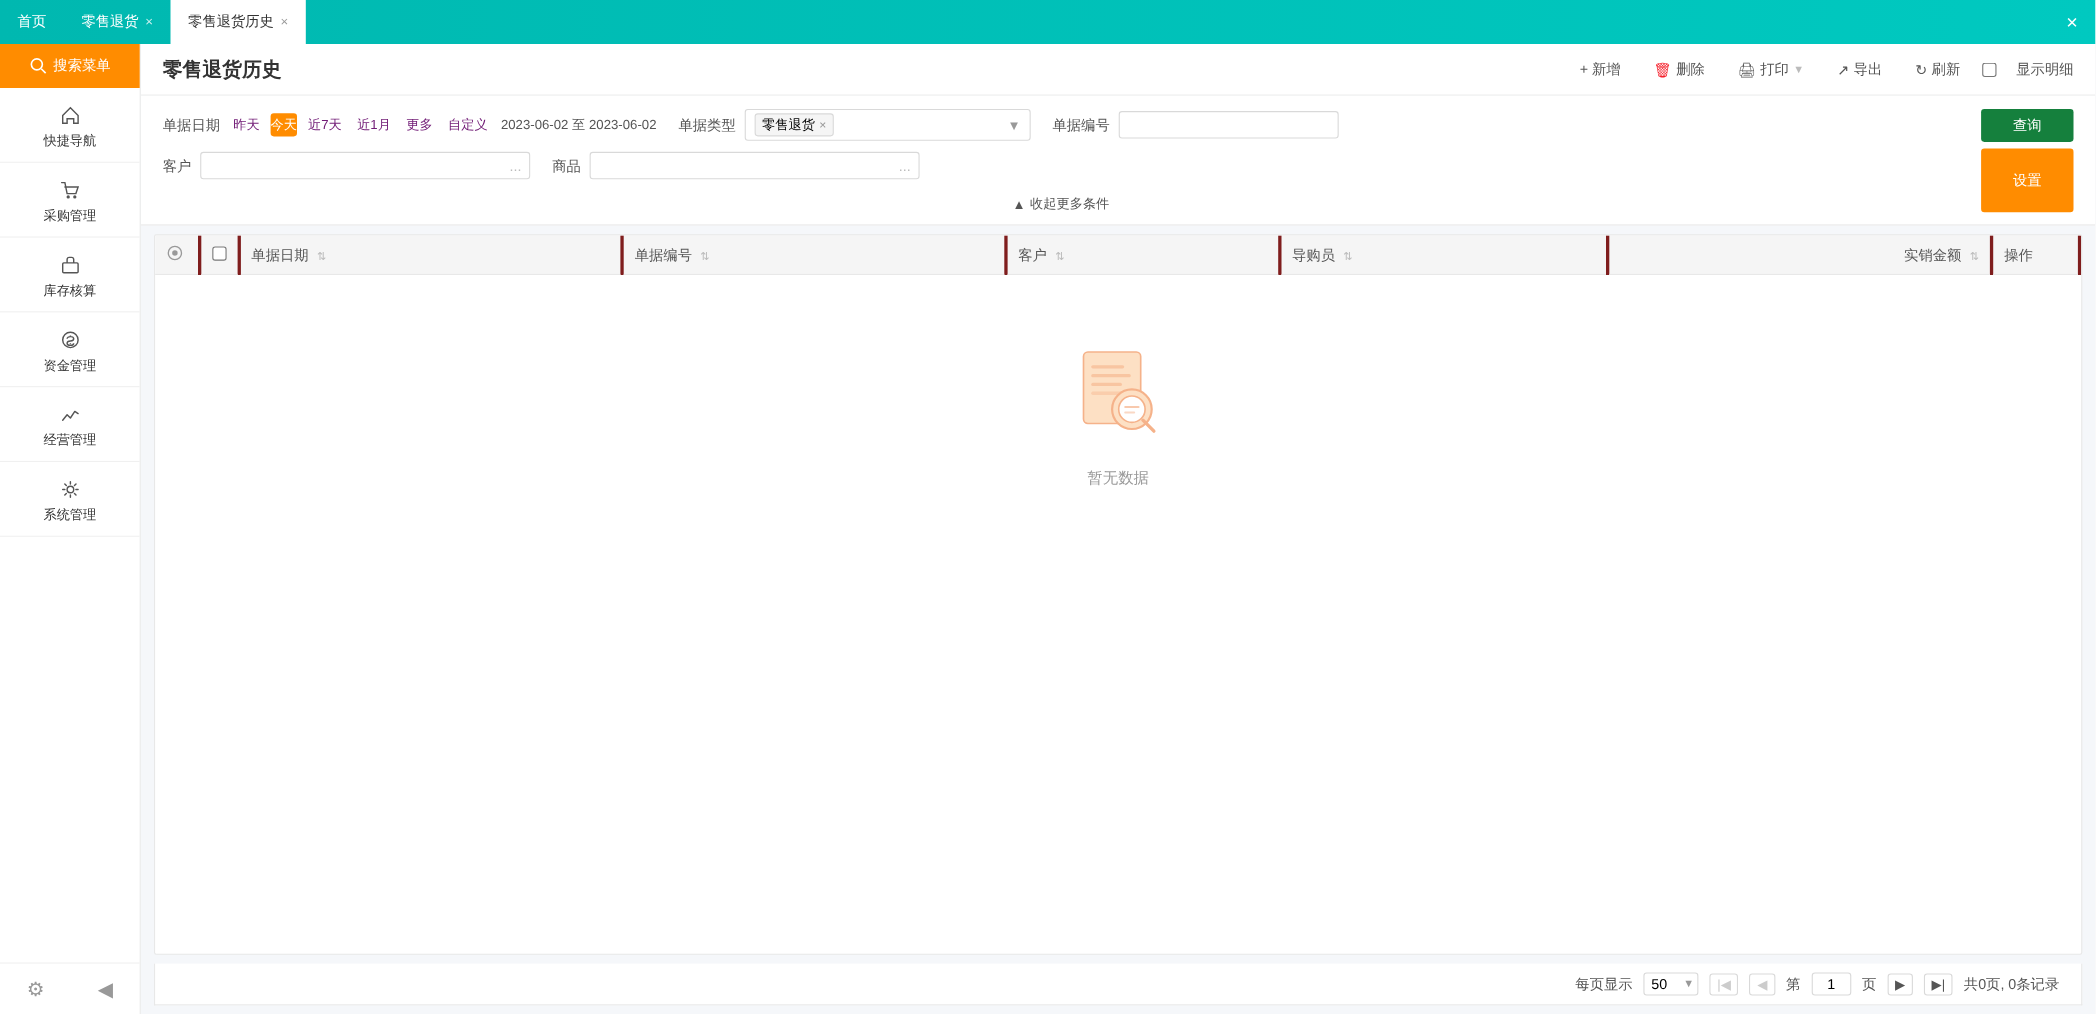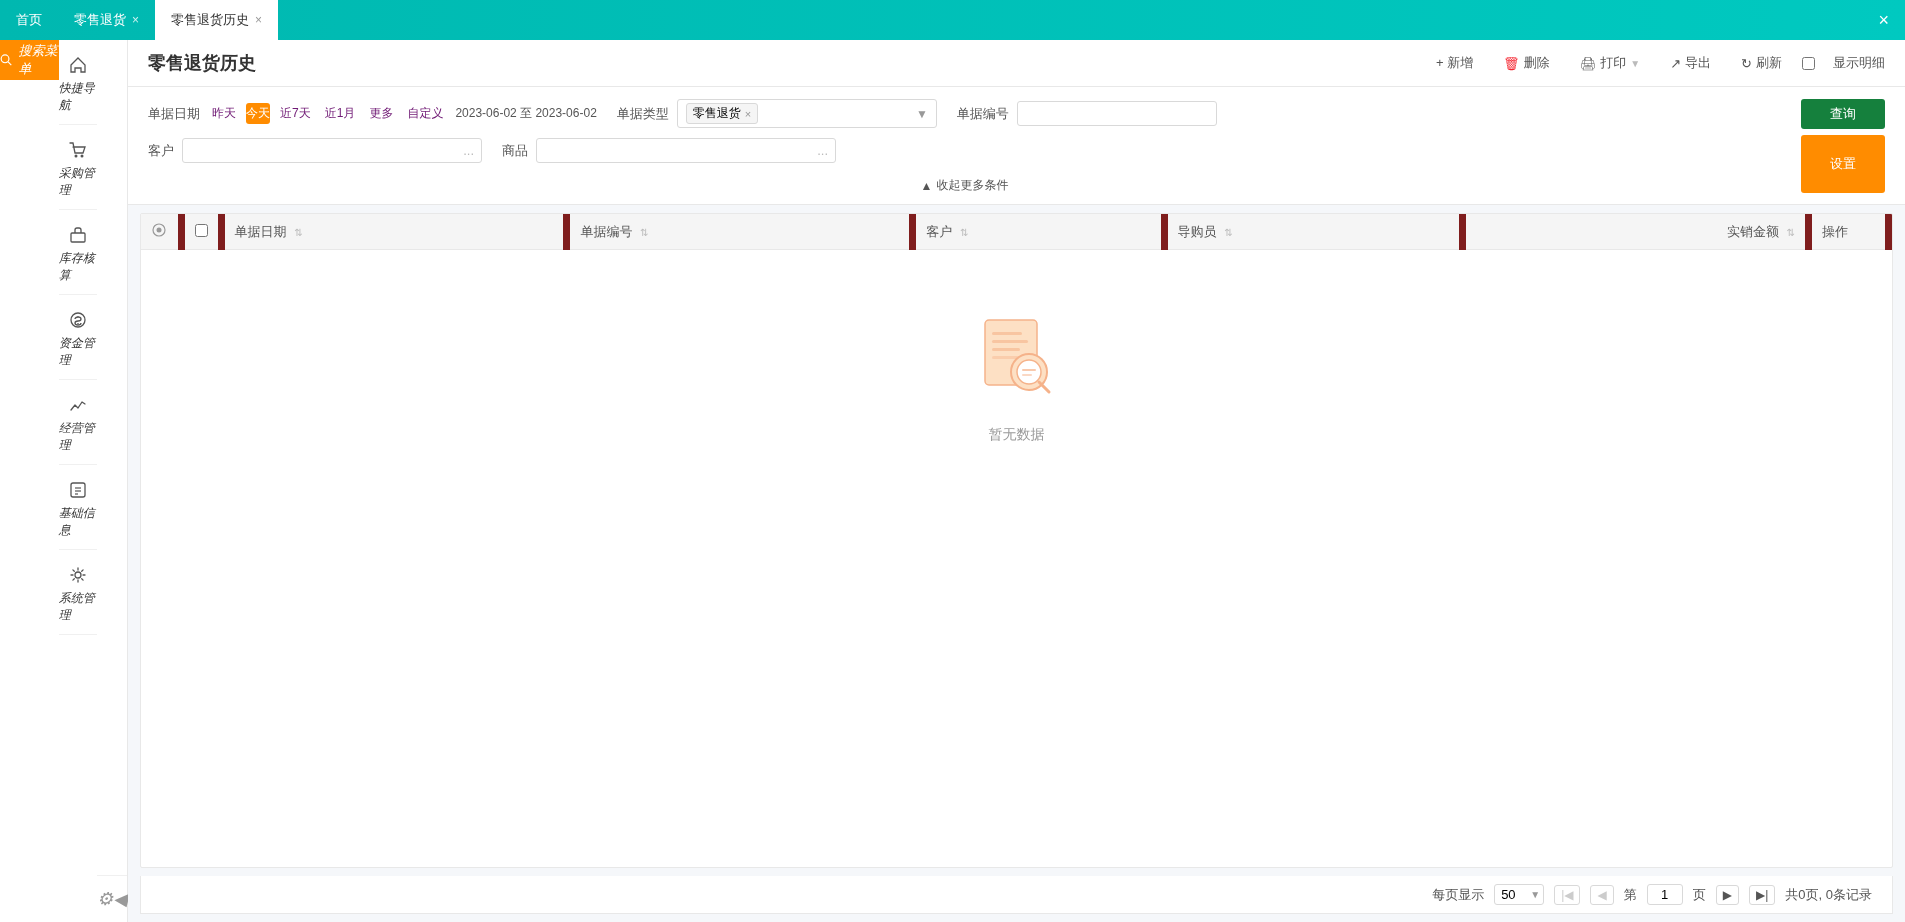--- a/index.html
+++ b/index.html
@@ -57,23 +57,22 @@
       flex: 1;
       overflow: hidden;
     }
 
     
     .sidebar {
       width: 128px;
       background: #fff;
       border-right: 1px solid #e8e8e8;
       display: flex;
-      flex-direction: row;
+      flex-direction: column;
       flex-shrink: 0;
-      font-style: italic;
     }
     .sidebar-search {
       background: #ff8c00;
       height: 40px;
       display: flex;
       align-items: center;
       justify-content: center;
       gap: 6px;
       color: #fff;
       font-size: 13px;
@@ -296,21 +295,21 @@
     .data-table thead tr {
       background: #f5f5f5;
       border-bottom: 1px solid #e8e8e8;
     }
     .data-table th {
       padding: 8px 10px;
       text-align: left;
       font-weight: normal;
       color: #555;
       white-space: nowrap;
-      border-right: 7px solid #7f1d1d;
+      border-right: 3px solid #7f1d1d;
     }
     .data-table th .sort-arrows {
       margin-left: 4px;
       color: #bbb;
       font-size: 10px;
     }
     .th-settings {
       width: 40px;
       text-align: center;
     }
@@ -460,31 +459,20 @@
           </div>
           <span>资金管理</span>
         </div>
         <div class="sidebar-item">
           <div class="sidebar-icon">
             <svg width="20" height="20" viewBox="0 0 20 20" fill="none">
               <path d="M3 15L7 10L10 13L14 7L17 9" stroke="#555" stroke-width="1.3" stroke-linecap="round" stroke-linejoin="round"></path>
             </svg>
           </div>
           <span>经营管理</span>
-        </div>
-        <div class="sidebar-item">
-          <div class="sidebar-icon">
-            <svg width="20" height="20" viewBox="0 0 20 20" fill="none">
-              <rect x="3" y="3" width="14" height="14" rx="2" stroke="#555" stroke-width="1.3"></rect>
-              <line x1="7" y1="8" x2="13" y2="8" stroke="#555" stroke-width="1.2"></line>
-              <line x1="7" y1="11" x2="13" y2="11" stroke="#555" stroke-width="1.2"></line>
-              <line x1="7" y1="14" x2="10" y2="14" stroke="#555" stroke-width="1.2"></line>
-            </svg>
-          </div>
-          <span>基础信息</span>
         </div>
         <div class="sidebar-item">
           <div class="sidebar-icon">
             <svg width="20" height="20" viewBox="0 0 20 20" fill="none">
               <circle cx="10" cy="10" r="3" stroke="#555" stroke-width="1.3"></circle>
               <path d="M10 3V5M10 15V17M3 10H5M15 10H17M4.9 4.9L6.3 6.3M13.7 13.7L15.1 15.1M4.9 15.1L6.3 13.7M13.7 6.3L15.1 4.9" stroke="#555" stroke-width="1.3" stroke-linecap="round"></path>
             </svg>
           </div>
           <span>系统管理</span>
         </div>

